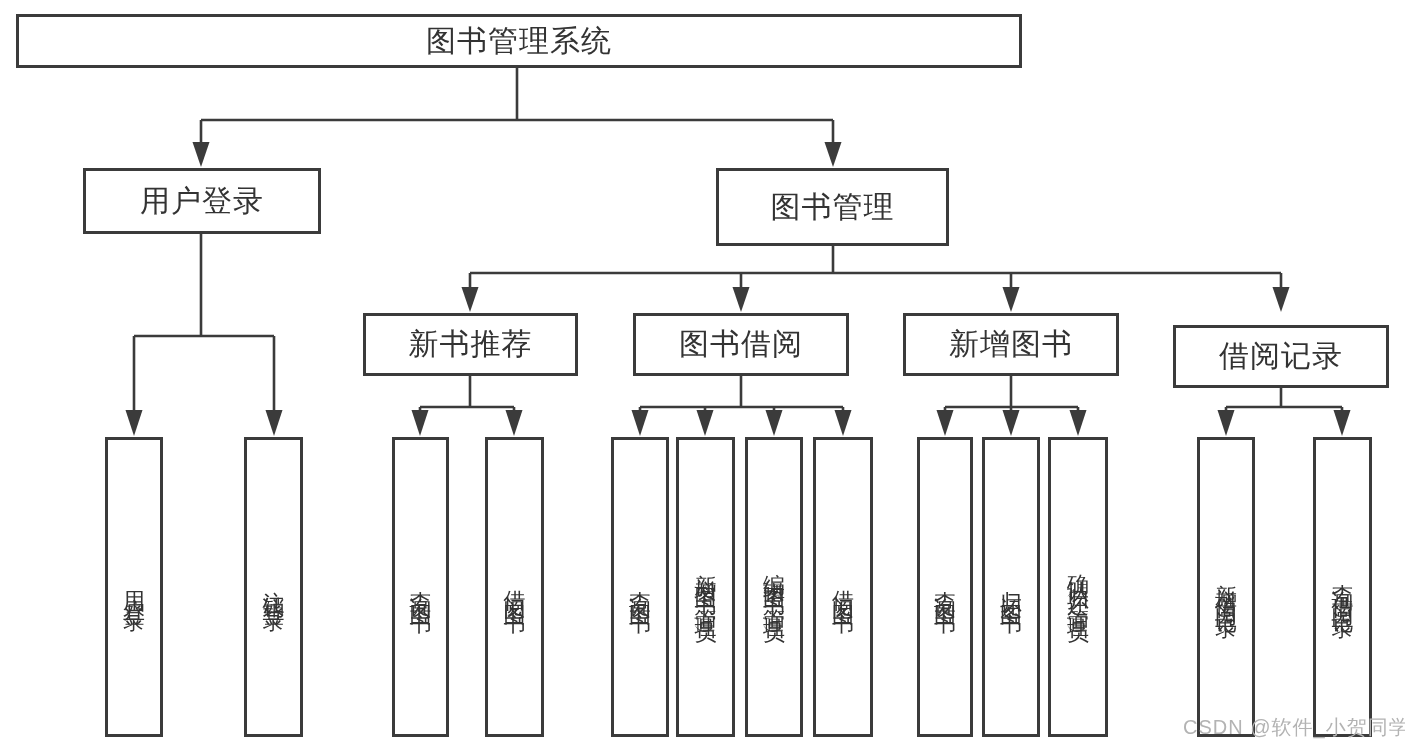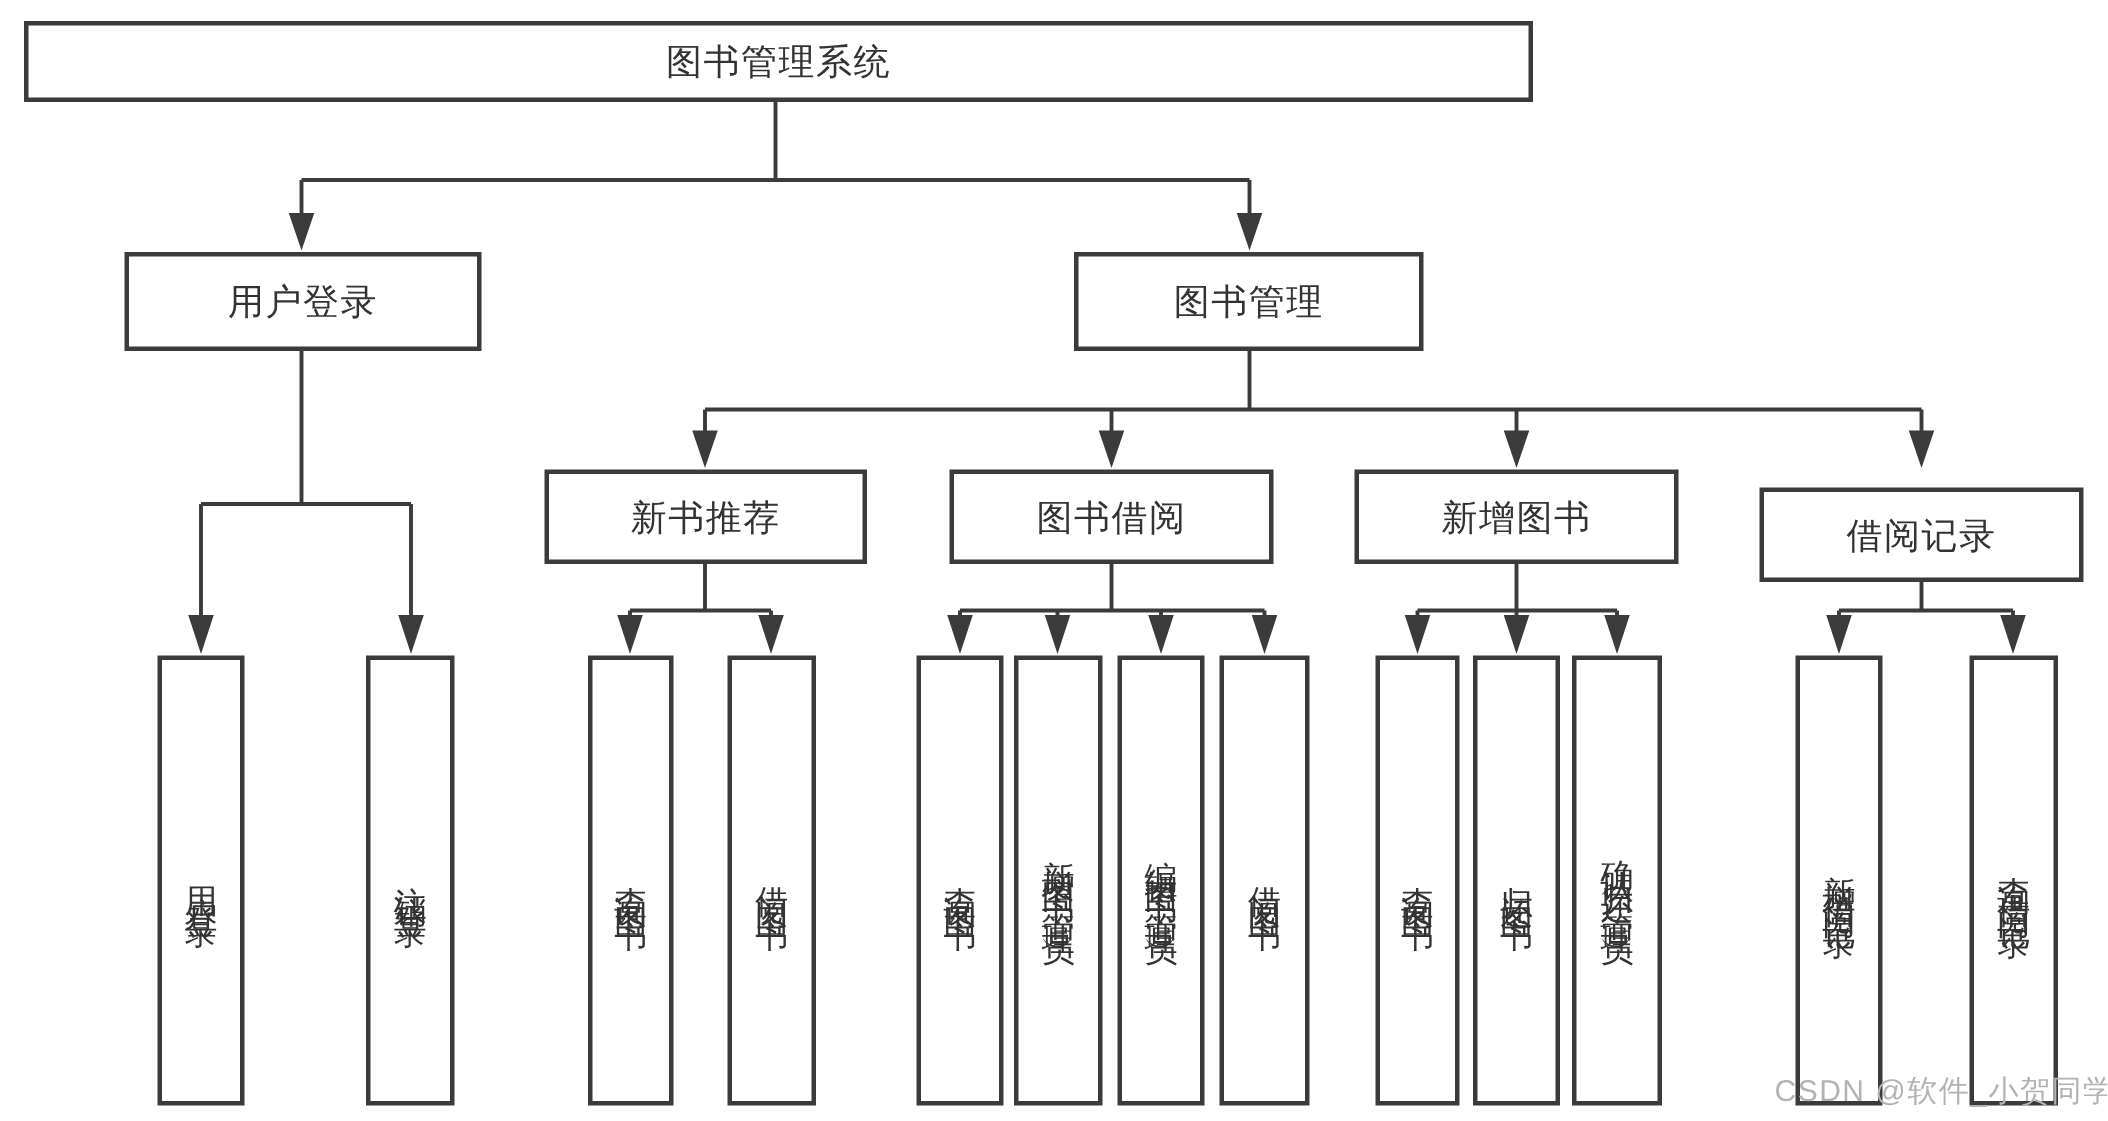--- a/index.html
+++ b/index.html
@@ -16,21 +16,21 @@
     font-family:"Liberation Sans","DejaVu Sans",sans-serif;
     overflow:hidden;color:var(--text);
   }
   #wires{position:absolute;left:0;top:0;z-index:0;}
   #wires line{stroke:var(--line);stroke-width:2.6;}
   #wires polygon{fill:var(--line);}
   .hbox{
     position:absolute;box-sizing:border-box;background:var(--boxbg);
     border:3px solid var(--border);z-index:1;
     display:flex;align-items:center;justify-content:center;
-    font-size:24px;letter-spacing:1px;white-space:nowrap;
+    font-size:30px;letter-spacing:1px;white-space:nowrap;
   }
   .vbox{
     position:absolute;box-sizing:border-box;background:var(--boxbg);
     border:3px solid var(--border);z-index:1;
     display:flex;align-items:center;justify-content:center;
   }
   .vlabel{
     writing-mode:vertical-rl;text-orientation:mixed;
     font-size:22px;line-height:1;letter-spacing:7px;white-space:nowrap;
   }
@@ -120,21 +120,21 @@
     </g>
   </svg>
 
   <div class="hbox" style="left:16px;top:14px;width:1006px;height:54px;">
     <span>图书管理系统</span>
   </div>
 
   <div class="hbox" style="left:83px;top:168px;width:238px;height:66px;">
     <span>用户登录</span>
   </div>
-  <div class="hbox" style="left:716px;top:168px;width:233px;height:66px;">
+  <div class="hbox" style="left:716px;top:168px;width:233px;height:78px;">
     <span>图书管理</span>
   </div>
 
   <div class="hbox" style="left:633px;top:313px;width:216px;height:63px;">
     <span>图书借阅</span>
   </div>
   <div class="hbox" style="left:363px;top:313px;width:215px;height:63px;">
     <span>新书推荐</span>
   </div>
   <div class="hbox" style="left:903px;top:313px;width:216px;height:63px;">

